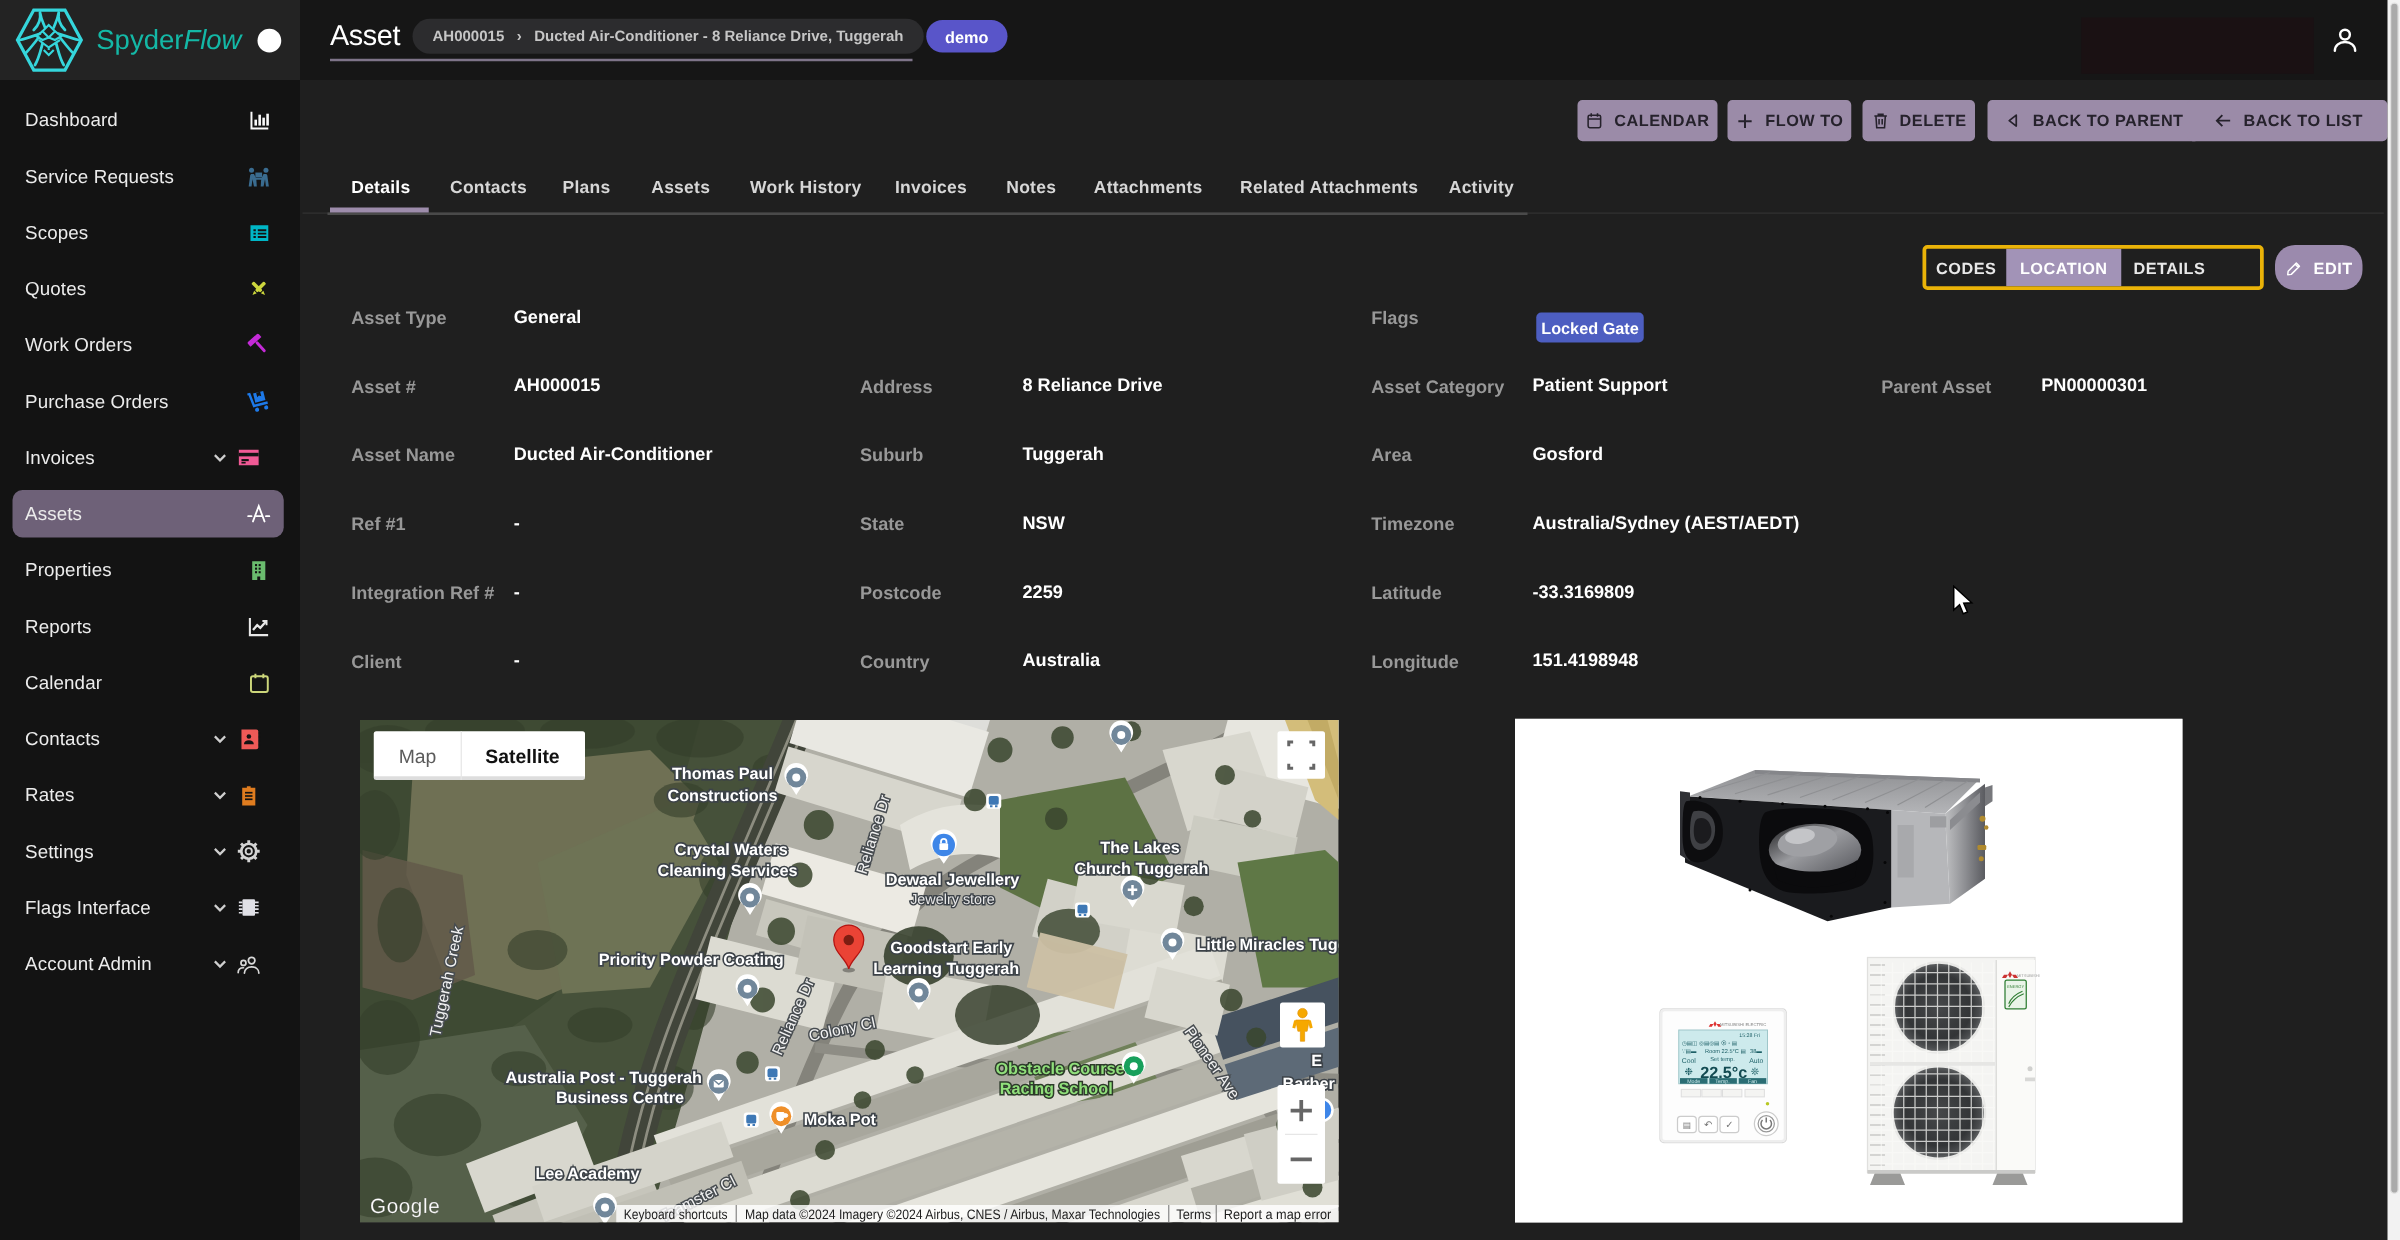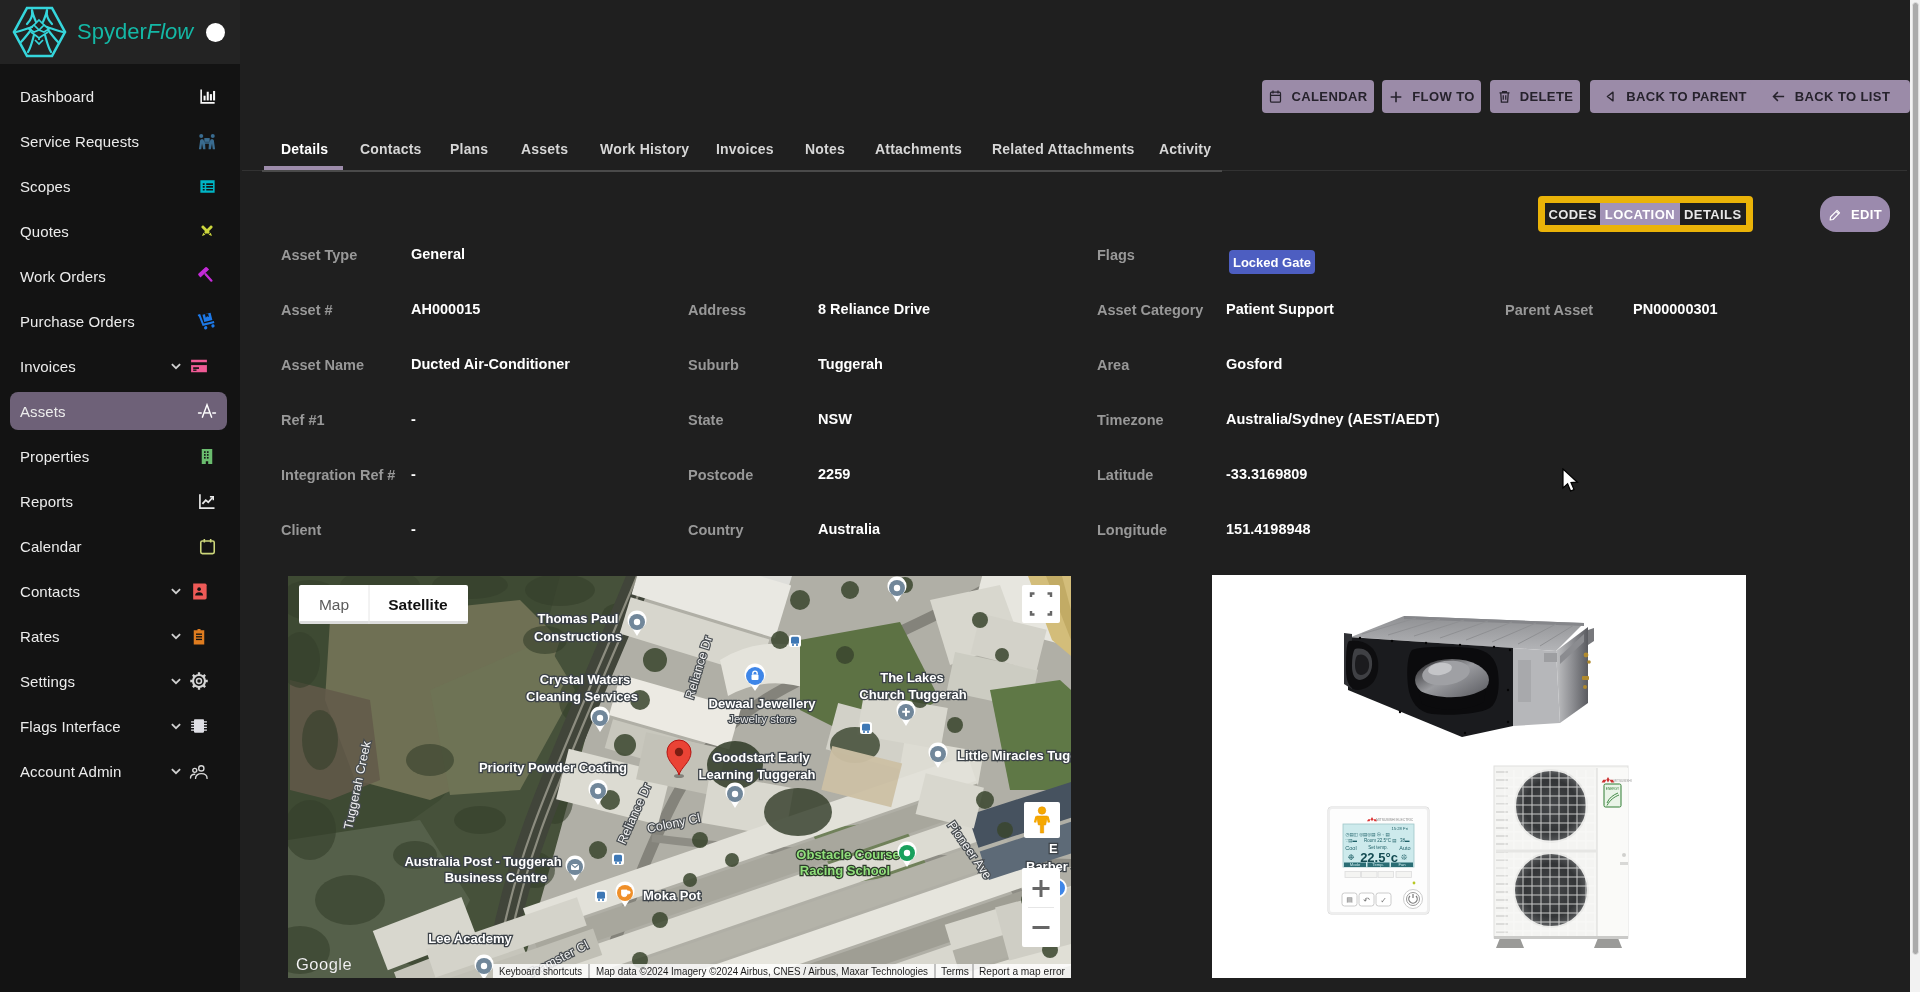--- a/index.html
+++ b/index.html
@@ -22,38 +22,49 @@
 
 .abtn{position:absolute;top:80px;height:33px;background:#9b8ba8;border-radius:4px;display:flex;align-items:center;justify-content:center;color:#26222c;font-size:13px;font-weight:700;letter-spacing:.4px}
 .abtn svg{margin-right:8px}
 
 .tab{position:absolute;top:141px;height:18px;font-size:14px;font-weight:700;color:#d6d6d6;letter-spacing:.2px}
 .tab.on{color:#fff}
 #tabline{position:absolute;left:262px;top:170px;width:960px;height:2px;background:#4a4a4a}
 #tabline2{position:absolute;left:242px;top:170px;width:1665px;height:1px;background:#323232}
 #tabsel{position:absolute;left:264px;top:166px;width:79px;height:4px;background:#9d8cab;z-index:2}
 
-#tgl{position:absolute;left:1538px;top:196px;width:215px;height:36px;border:7px solid #eab308;border-radius:4px;display:flex;overflow:hidden}
+#tgl{position:absolute;left:1538px;top:196px;width:273px;height:36px;border:3px solid #eab308;border-radius:4px;display:flex;overflow:hidden}
 #tgl .seg{display:flex;align-items:center;justify-content:center;font-size:13px;font-weight:700;color:#e8e8e8;letter-spacing:.4px}
 #tgl .seg.on{background:#a293b7;color:#fff}
 #editbtn{position:absolute;left:1820px;top:196px;width:70px;height:36px;background:#9b8aad;border-radius:16px;display:flex;align-items:center;justify-content:center;color:#fff;font-size:13px;font-weight:700;letter-spacing:.4px}
 
 .flabel{position:absolute;font-size:14.5px;color:#989898;font-weight:700}
 .fval{position:absolute;font-size:14.5px;color:#fff;font-weight:700}
 .chip{position:absolute;left:1229px;top:250px;width:86px;height:24px;background:#4d5ec1;border-radius:4px;display:flex;align-items:center;justify-content:center;color:#fff;font-size:13px;font-weight:700}
 
 #mapbox{position:absolute;left:288px;top:576px;width:783px;height:402px;overflow:hidden}
 #prodbox{position:absolute;left:1212px;top:575px;width:534px;height:403px;background:#fff}
 
 #sbar{position:absolute;right:0;top:0;width:10px;height:992px;background:#f2f2f2;z-index:50}
 #sthumb{position:absolute;right:1px;top:2px;width:7px;height:953px;background:#aaa;border:1px solid #e0e0e0;border-radius:4px}
 </style>
 </head>
 <body>
 <div id="page">
+  <div id="topbar">
+    <div class="ttl">Asset</div>
+    <div class="bchip">AH000015&nbsp;&nbsp;&nbsp;›&nbsp;&nbsp;&nbsp;Ducted Air-Conditioner - 8 Reliance Drive, Tuggerah</div>
+    <div class="demo">demo</div>
+    <div class="t-under"></div>
+    <div style="position:absolute;left:1425px;top:14px;width:186px;height:45px;background:#1a1113"></div>
+    <svg style="position:absolute;right:31px;top:19px" width="26" height="26" viewBox="0 0 24 24" fill="none" stroke="#fff" stroke-width="1.8">
+        <circle cx="12" cy="8" r="3.6"></circle>
+        <path d="M4.5 20c0-4.1 3.4-6.5 7.5-6.5s7.5 2.4 7.5 6.5" stroke-linecap="round"></path>
+      </svg>
+  </div>
 
   <div id="sidebar">
     <div id="sidehead">
       <svg width="55" height="54" viewBox="0 0 55 54" style="margin-left:12px">
         <g fill="none" stroke="#35d6dc" stroke-width="2.2" stroke-linecap="round">
           <path d="M15 3 L40 3 L53 27 L40 51 L15 51 L2 27 Z" stroke-width="2.6"></path>
           <path d="M20 5 C21 11 19 15 15 19 M20 5 C21 11 23 14 24 17"></path>
           <path d="M35 5 C34 11 36 15 40 19 M35 5 C34 11 32 14 31 17"></path>
           <path d="M20 22 C14 24 9 26 4 27 M35 22 C41 24 46 26 51 27"></path>
           <path d="M19 25 C15 30 12 34 9 37 M36 25 C40 30 43 34 46 37"></path>

